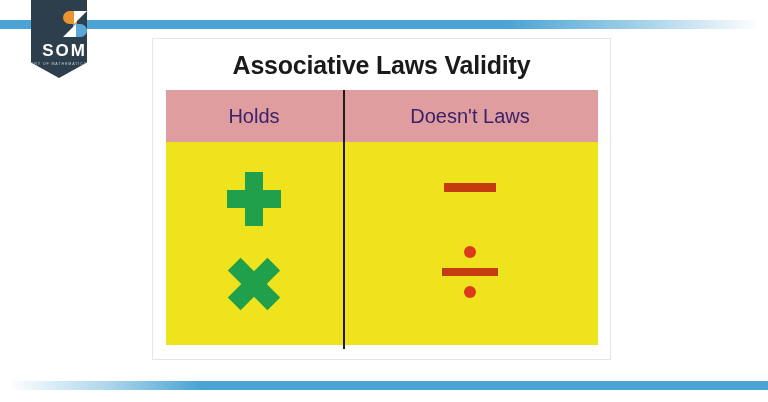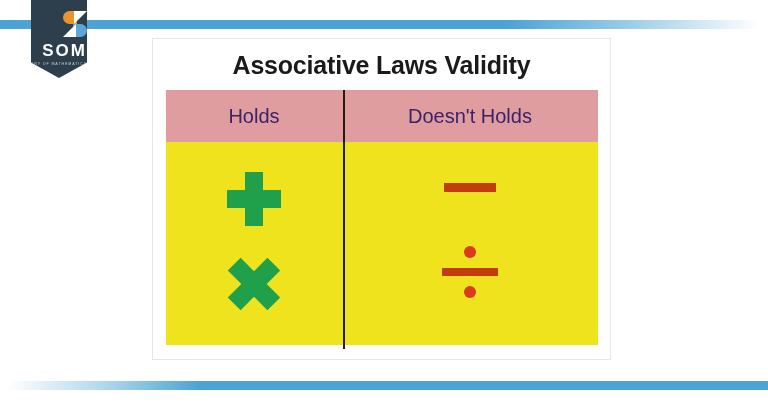--- a/index.html
+++ b/index.html
@@ -242,21 +242,21 @@
 </div>
 
 <div class="card">
 
   <div class="card-title">Associative Laws Validity</div>
 
   <div class="table">
 
     <div class="thead">
       <div class="th col-left">Holds</div>
-      <div class="th col-right">Doesn't Holds</div>
+      <div class="th col-right">Doesn't Laws</div>
     </div>
 
     <div class="tbody">
 
       <div class="cell-col col-left">
         <div class="sym plus"></div>
         <div class="sym times"></div>
       </div>
 
       <div class="cell-col col-right">

